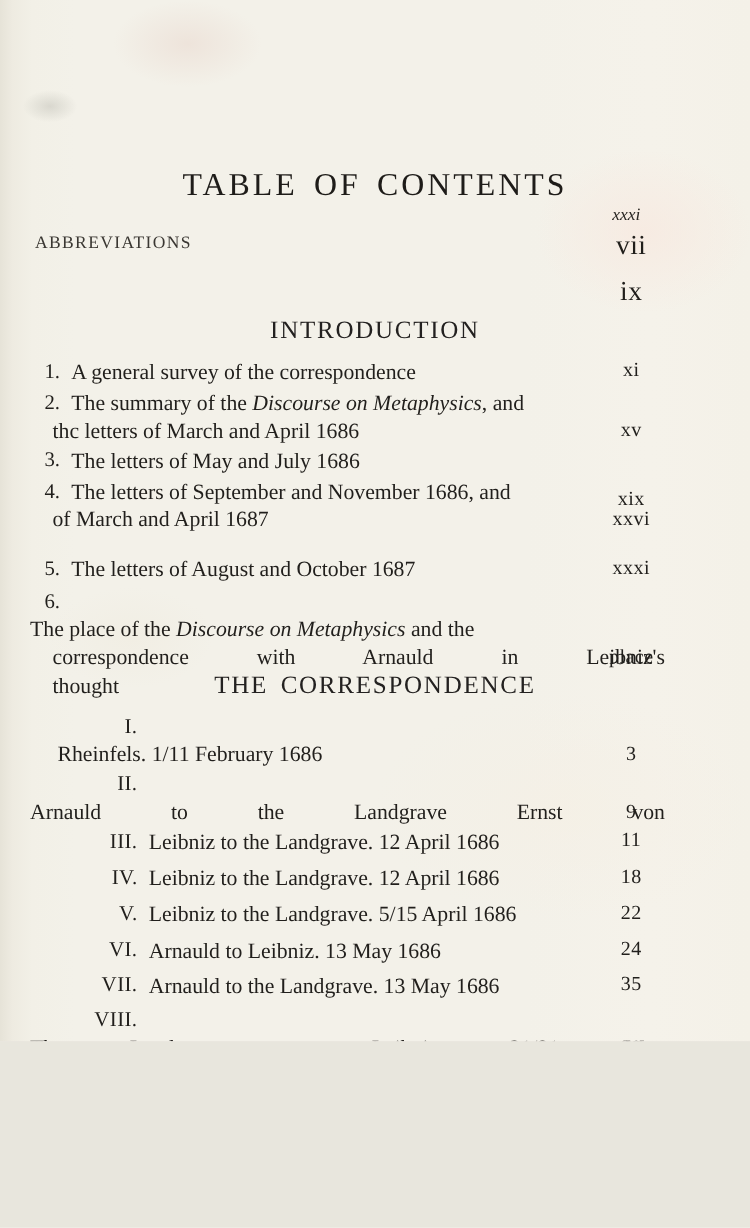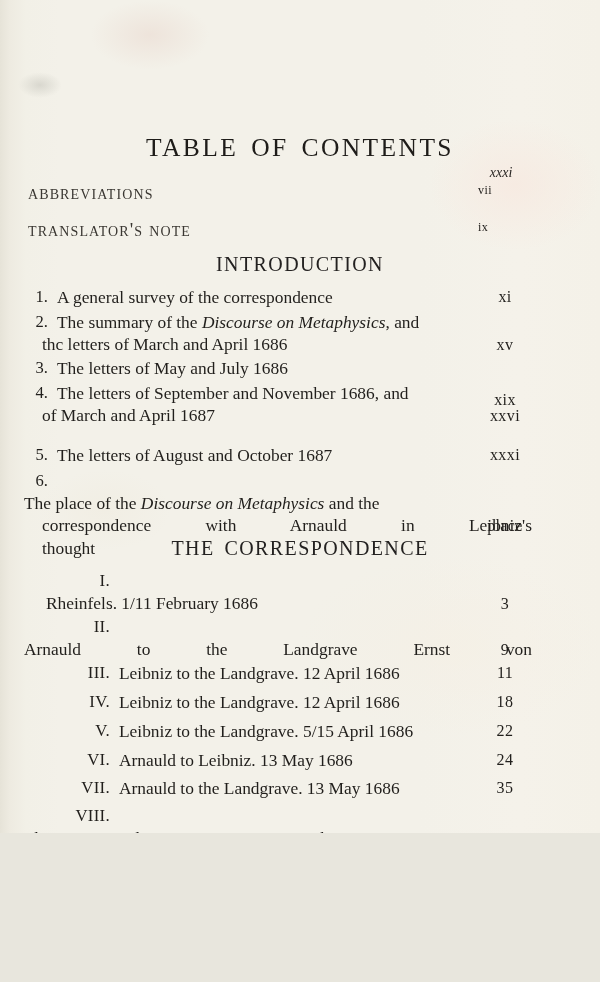--- a/index.html
+++ b/index.html
@@ -100,24 +100,24 @@
     font-variant: small-caps;
     text-transform: lowercase;
     font-size: 19.5px;
     letter-spacing: 1.1px;
   }
   .fm-row .pg {
     position: absolute;
     right: 0;
     top: 1px;
     width: 54px;
-    text-align: left;
+    text-align: center;
     font-variant: normal;
     text-transform: none;
-    font-size: 12px;
+    font-size: 22px;
     letter-spacing: 0.4px;
     color: #201e1b;
   }
   #row-abbreviations { top: 182px; }
   #row-translators-note { top: 219px; }
 
   
   .toc-entry {
     position: absolute;
     left: 24px;
@@ -283,21 +283,20 @@
     <div class="doc-title"><span>TABLE</span><span class="sp"></span><span>OF</span><span class="sp"></span><span>CONTENTS</span></div>
 
     <div class="page-word">xxxi</div>
 
     <div class="fm-row" id="row-abbreviations">
       <span class="label">Abbreviations</span>
       <span class="pg">vii</span>
     </div>
 
     <div class="fm-row" id="row-translators-note">
-      <span class="label">Translator's Note</span>
       <span class="pg">ix</span>
     </div>
 
     <div class="section-head" id="head-introduction"><span>INTRODUCTION</span></div>
 
     <div class="toc-entry" id="intro-1">
       <span class="num">1.</span>
       <span class="body"><span>A general survey of the correspondence</span></span>
       <span class="pg">xi</span>
     </div>

